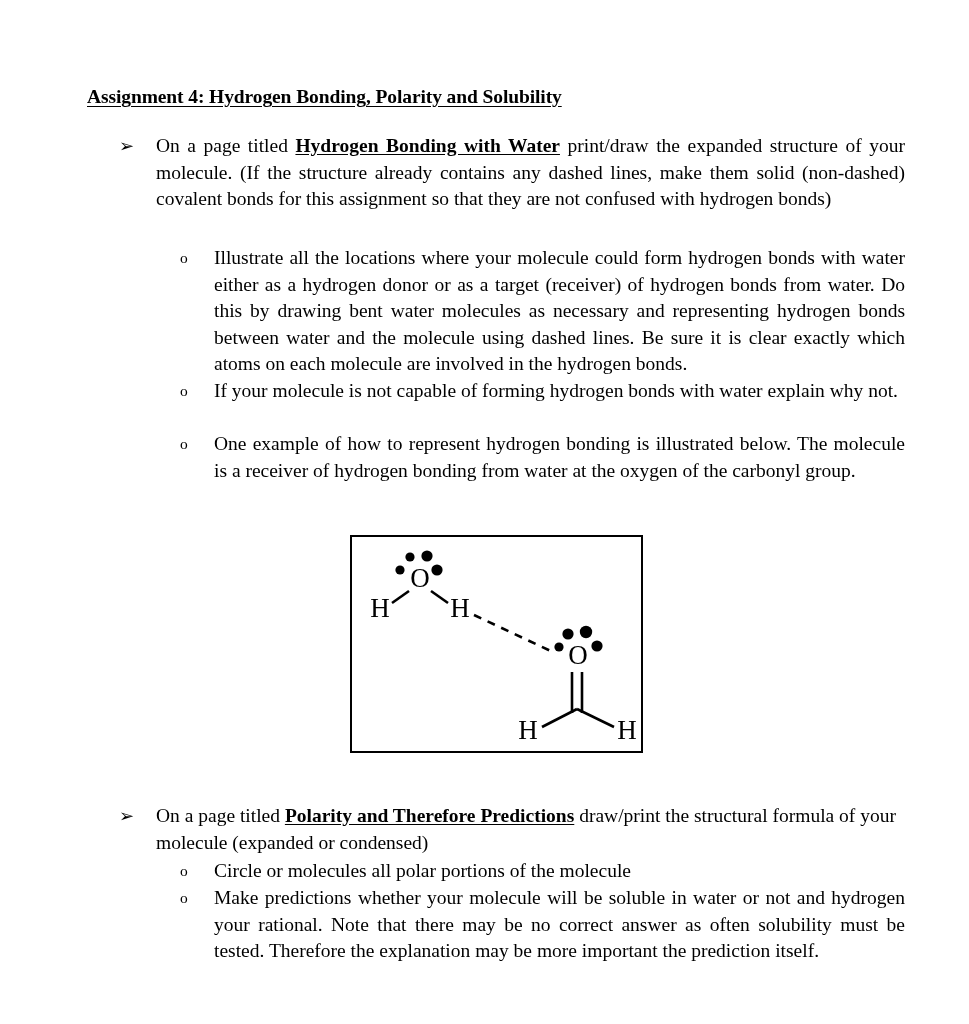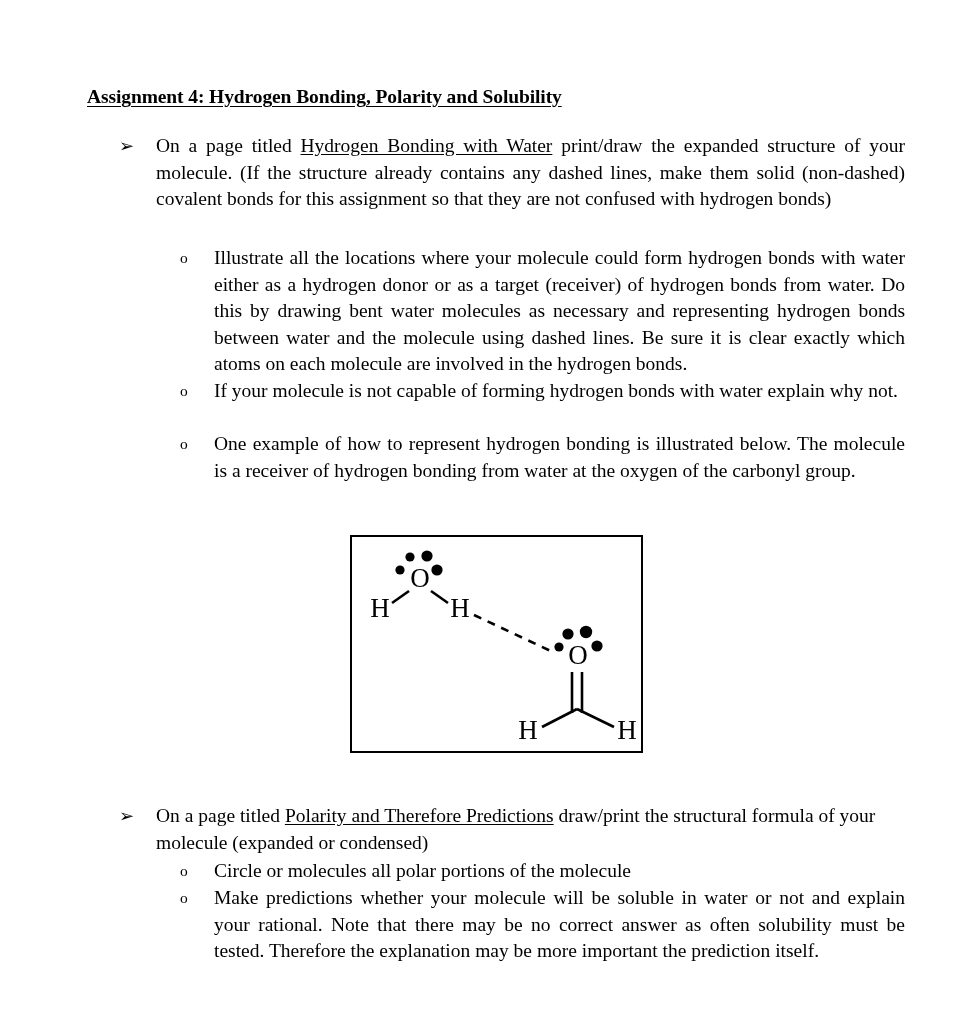--- a/index.html
+++ b/index.html
@@ -84,21 +84,21 @@
     text-align: justify;
     text-justify: inter-word;
   }
 
   .lvl2.nojust .body,
   .lvl1.nojust .body {
     text-align: left;
   }
 
   .ul-bold {
-    font-weight: normal;
+    font-weight: bold;
     text-decoration: underline;
     text-underline-offset: 2px;
   }
 
   
   .figure-box {
     position: absolute;
     left: 346px;
     top: 535px;
     width: 293px;
@@ -186,16 +186,16 @@
     <div class="body"><span>On a page titled </span><span class="ul-bold">Polarity and Therefore Predictions</span><span> draw/print the structural formula of your molecule (expanded or condensed)</span></div>
   </div>
 
   <div class="block lvl2 nojust" style="top:858px;">
     <span class="marker">o</span>
     <div class="body">Circle or molecules all polar portions of the molecule</div>
   </div>
 
   <div class="block lvl2" style="top:885px;">
     <span class="marker">o</span>
-    <div class="body">Make predictions whether your molecule will be soluble in water or not and explain your rational.  Note that there may be no correct answer as often solubility must be tested.  Therefore the explanation may be more important the prediction itself.</div>
+    <div class="body">Make predictions whether your molecule will be soluble in water or not and hydrogen your rational.  Note that there may be no correct answer as often solubility must be tested.  Therefore the explanation may be more important the prediction itself.</div>
   </div>
 
 </div>
 
 </body></html>

